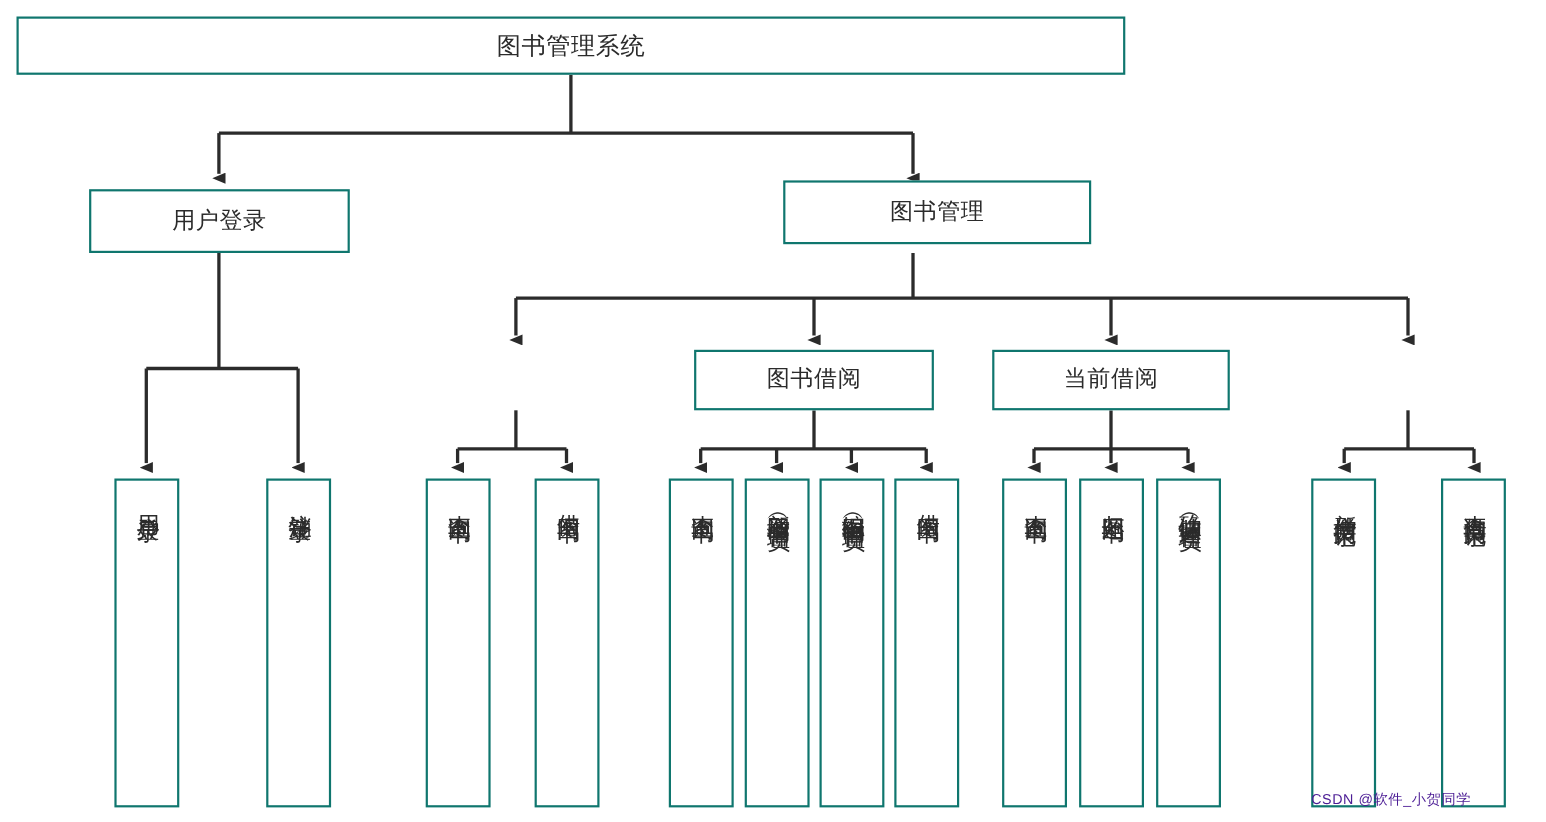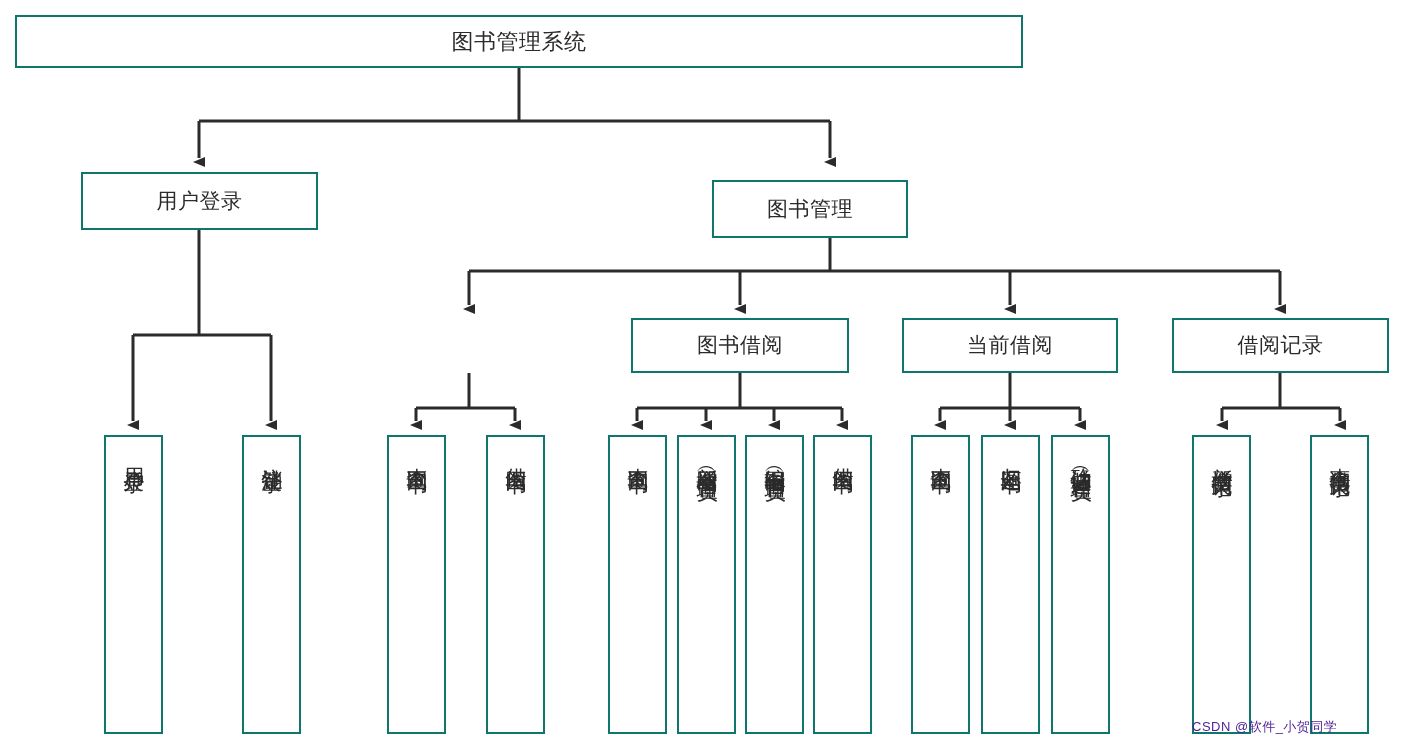--- a/index.html
+++ b/index.html
@@ -127,32 +127,29 @@
     </g>
   </svg>
 
   <div class="node root horizontal" style="left:15px; top:15px; width:1008px; height:53px;">
     <span class="node-label">图书管理系统</span>
   </div>
 
   <div class="node horizontal" style="left:81px; top:172px; width:237px; height:58px;">
     <span class="node-label">用户登录</span>
   </div>
-  <div class="node horizontal" style="left:712px; top:180px; width:196px; height:58px;">
+  <div class="node horizontal" style="left:712px; top:164px; width:280px; height:58px;">
     <span class="node-label">图书管理</span>
   </div>
 
   <div class="node horizontal" style="left:902px; top:318px; width:216px; height:55px;">
     <span class="node-label">当前借阅</span>
   </div>
   <div class="node horizontal" style="left:631px; top:318px; width:218px; height:55px;">
     <span class="node-label">图书借阅</span>
-  </div>
-  <div class="node horizontal" style="left:1172px; top:318px; width:217px; height:55px;">
-    <span class="node-label">借阅记录</span>
   </div>
 
   <div class="node vertical" style="left:104px; top:435px; width:59px; height:299px;">
     <span class="node-label">用户登录</span>
   </div>
   <div class="node vertical" style="left:242px; top:435px; width:59px; height:299px;">
     <span class="node-label">注销登录</span>
   </div>
 
   <div class="node vertical" style="left:387px; top:435px; width:59px; height:299px;">

